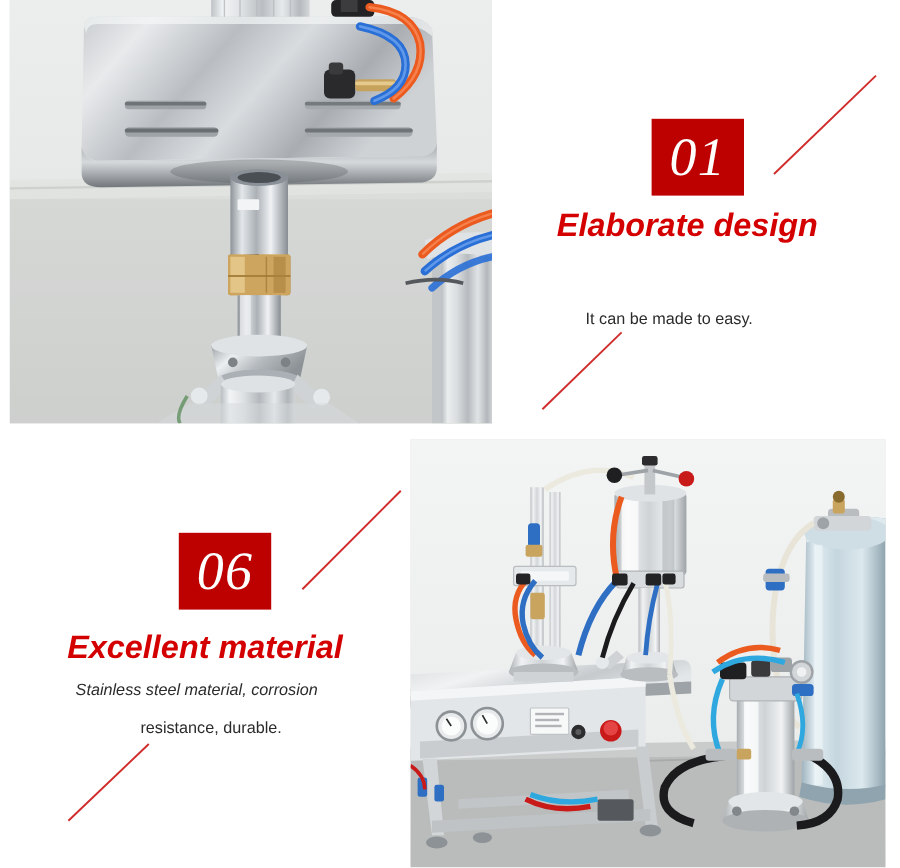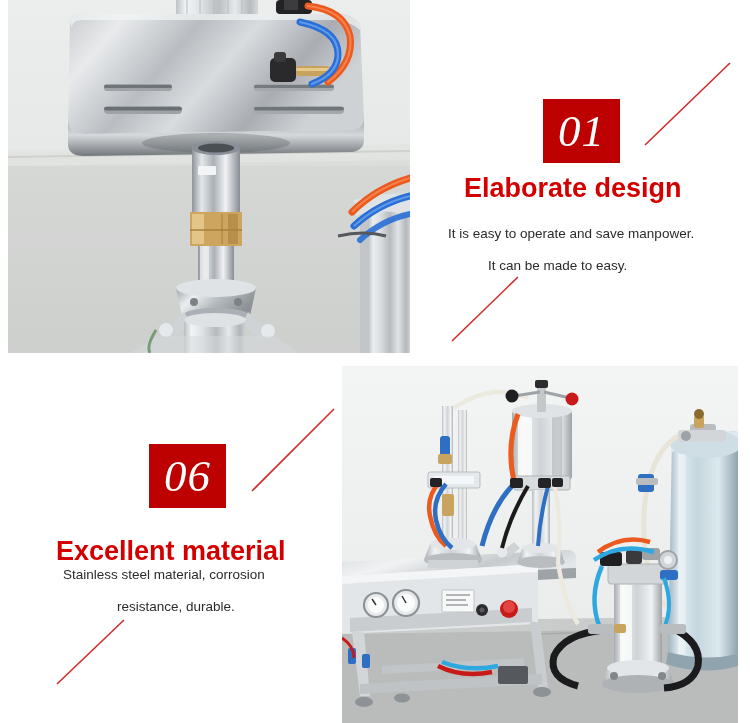--- a/index.html
+++ b/index.html
@@ -45,34 +45,35 @@
   #badge-02 { left: 149px; top: 444px; }
 
   
   .sec-title {
     position: absolute;
     color: #d40000;
     font-size: 27px;
     font-weight: bold;
     letter-spacing: 0px;
     white-space: nowrap;
+    font-style: italic;
   }
   #title-01 { left: 464px; top: 173px; }
-  #title-02 { left: 56px;  top: 536px; }
+  #title-02 { left: 56px;  top: 524px; }
 
   
   .body-line {
     position: absolute;
     color: #2b2b2b;
     font-size: 13.5px;
     white-space: nowrap;
   }
   #body-01-a { left: 448px; top: 226px; }
   #body-01-b { left: 488px; top: 258px; }
-  #body-02-a { left: 63px;  top: 567px; }
+  #body-02-a { left: 63px;  top: 567px; font-style: italic; }
   #body-02-b { left: 117px; top: 599px; text-align: right; }
 
   
   #lines {
     position: absolute;
     left: 0; top: 0;
     width: 750px; height: 723px;
     pointer-events: none;
   }
 </style>
@@ -409,21 +410,20 @@
 
   <svg id="lines">
     <line x1="645" y1="145" x2="730" y2="63" stroke="#d02c2c" stroke-width="1.6"></line>
     <line x1="452" y1="341" x2="518" y2="277" stroke="#d02c2c" stroke-width="1.6"></line>
     <line x1="252" y1="491" x2="334" y2="409" stroke="#d02c2c" stroke-width="1.6"></line>
     <line x1="57" y1="684" x2="124" y2="620" stroke="#d02c2c" stroke-width="1.6"></line>
   </svg>
 
   <div class="badge" id="badge-01">01</div>
   <div class="sec-title" id="title-01">Elaborate design</div>
-  <div class="body-line" id="body-01-a">It is easy to operate and save manpower.</div>
   <div class="body-line" id="body-01-b">It can be made to easy.</div>
 
   <div class="badge" id="badge-02">06</div>
   <div class="sec-title" id="title-02">Excellent material</div>
   <div class="body-line" id="body-02-a">Stainless steel material, corrosion</div>
   <div class="body-line" id="body-02-b">resistance, durable.</div>
 
 </div>
 
 </body></html>

